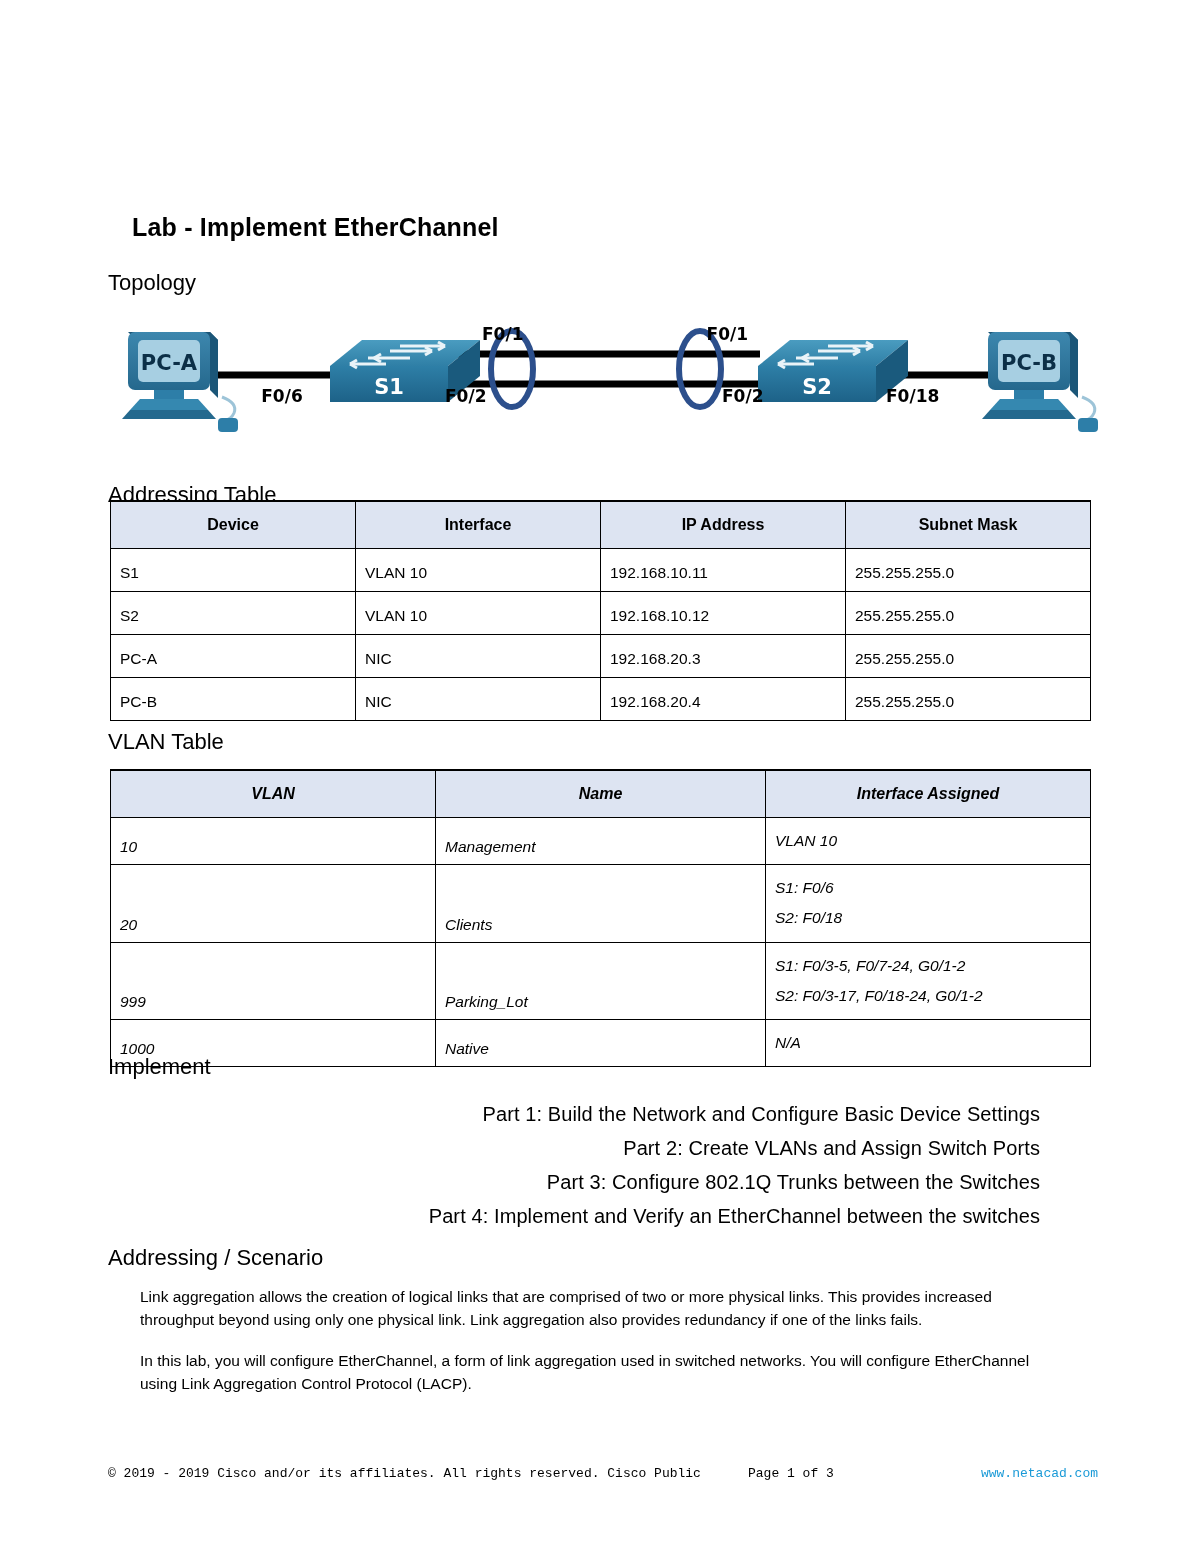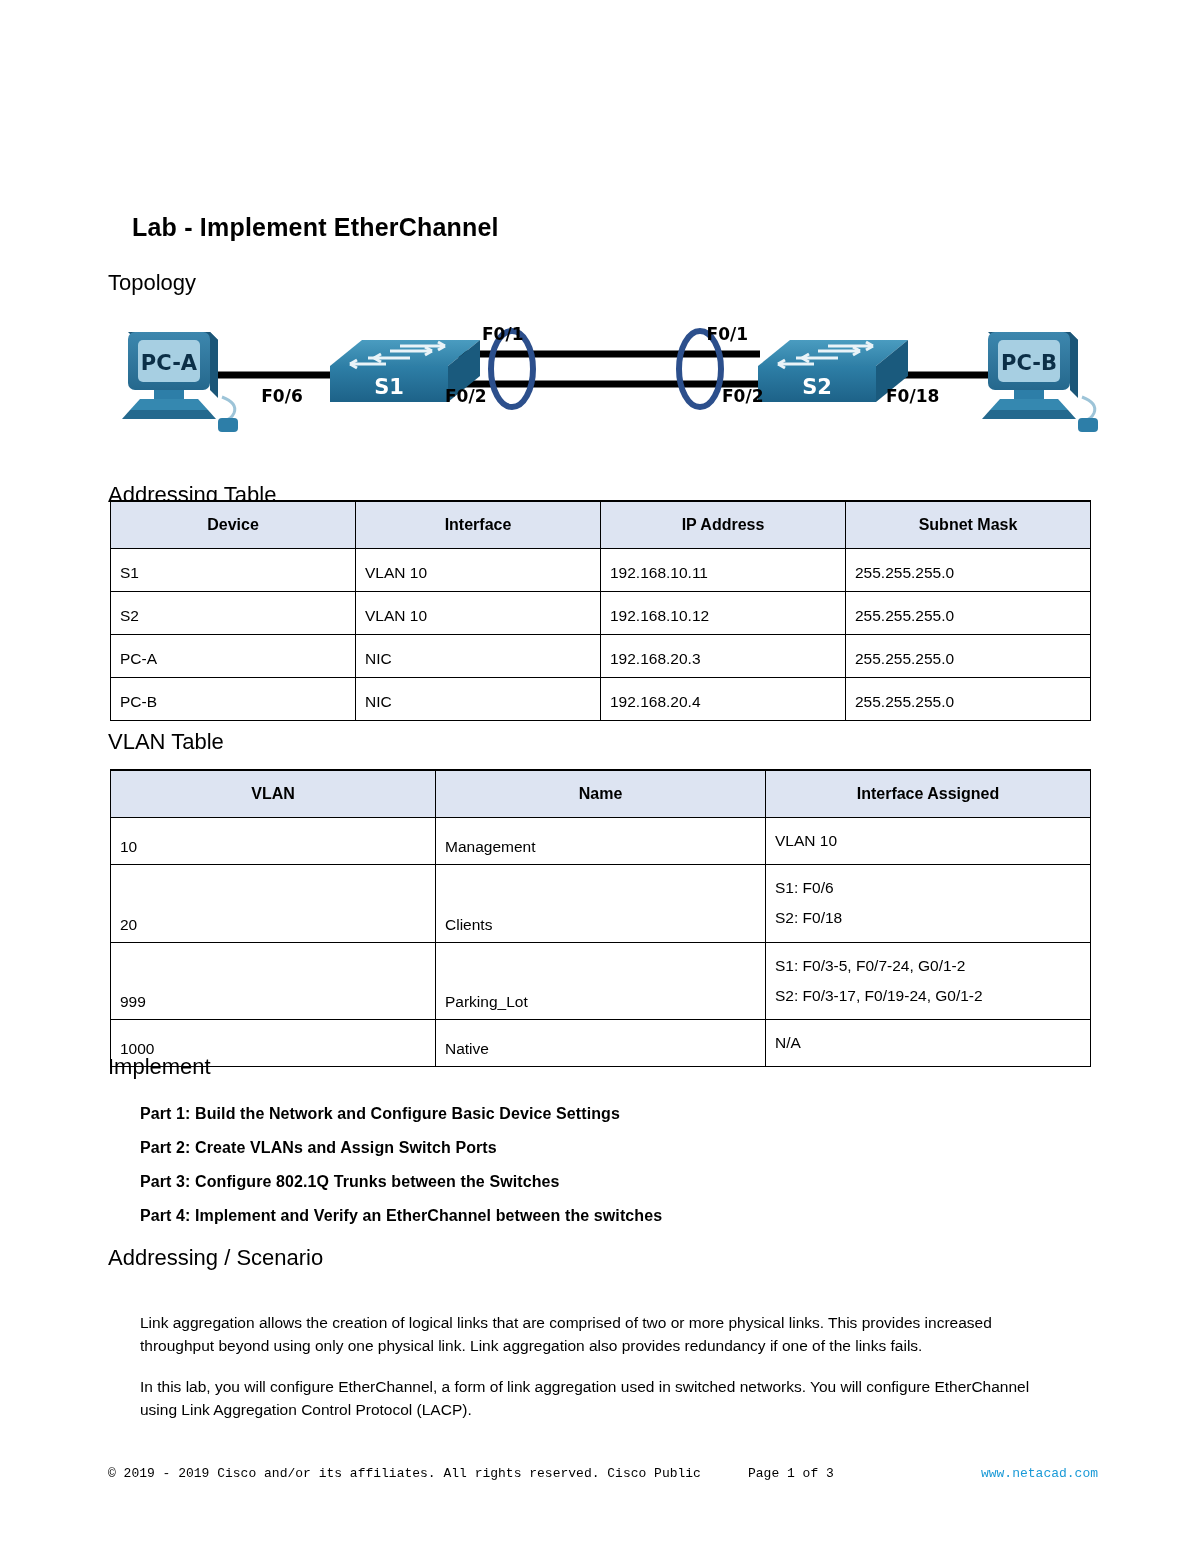--- a/index.html
+++ b/index.html
@@ -131,50 +131,50 @@
   }
   table.doc-table td { height: 24px; }
 
   #addr-table { top: 500px; }
   #addr-table td { padding-top: 9px; padding-bottom: 9px; }
   #addr-table col.c1 { width: 245px; }
   #addr-table col.c2 { width: 245px; }
   #addr-table col.c3 { width: 245px; }
   #addr-table col.c4 { width: 245px; }
 
-  #vlan-table { top: 769px; }
+  #vlan-table { top: 769px; font-style: italic; }
   #vlan-table col.c1 { width: 325px; }
   #vlan-table col.c2 { width: 330px; }
   #vlan-table col.c3 { width: 325px; }
   #vlan-table td { padding-top: 8px; padding-bottom: 8px; }
   .iface-line { display: block; line-height: 1.95; }
   .tall-row td { vertical-align: bottom; }
   .tall-row td.iface { vertical-align: middle; padding-top: 6px; padding-bottom: 6px; }
 
   
   .objectives {
     position: absolute;
     left: 140px;
     top: 1097px;
     width: 900px;
   }
   .objective-item {
-    font-size: 16px;
-    font-weight: bold;
+    font-size: 20px;
+    font-weight: normal;
     line-height: 34px;
     letter-spacing: 0.1px;
+    text-align: right;
   }
 
   
   .background-body {
     position: absolute;
     left: 140px;
     top: 1285px;
     width: 930px;
-    margin-top: 26px;
   }
   .bg-para {
     font-size: 15.5px;
     line-height: 23px;
     margin: 0 0 18px 0;
   }
 
   
   .footer {
     position: absolute;
@@ -384,21 +384,21 @@
         <td class="iface">
           <span class="iface-line">S1: F0/6</span>
           <span class="iface-line">S2: F0/18</span>
         </td>
       </tr>
       <tr class="tall-row">
         <td>999</td>
         <td>Parking_Lot</td>
         <td class="iface">
           <span class="iface-line">S1: F0/3-5, F0/7-24, G0/1-2</span>
-          <span class="iface-line">S2: F0/3-17, F0/19-24, G0/1-2</span>
+          <span class="iface-line">S2: F0/3-17, F0/18-24, G0/1-2</span>
         </td>
       </tr>
       <tr>
         <td>1000</td>
         <td>Native</td>
         <td>
           <span class="iface-line">N/A</span>
         </td>
       </tr>
     </tbody>

